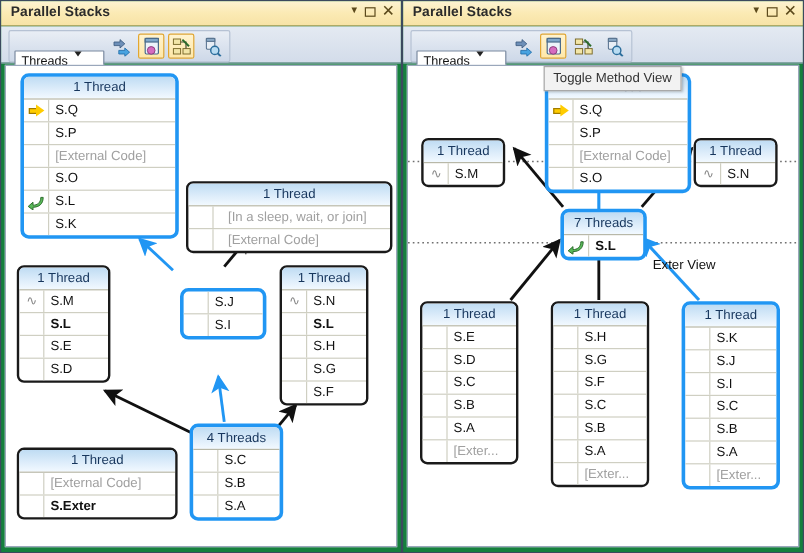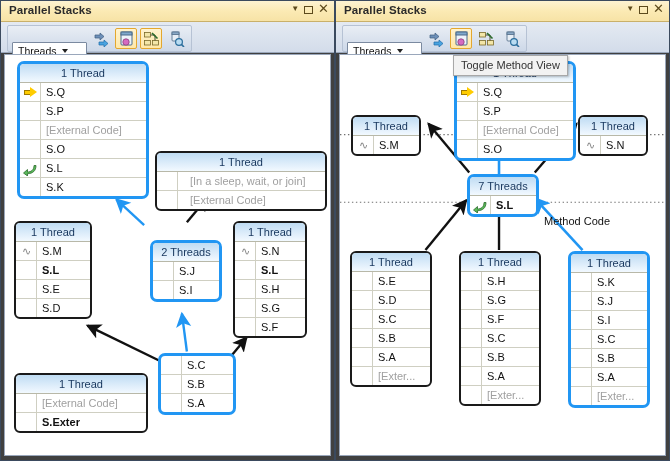--- a/index.html
+++ b/index.html
@@ -1,20 +1,20 @@
 <!DOCTYPE html>
 <html><head>
 <meta charset="utf-8">
 <style>
   html,body{margin:0;padding:0;background:#fff;}
   body{width:670px;height:461px;font-family:"Liberation Sans",sans-serif;overflow:hidden;}
   .root{position:relative;width:670px;height:461px;}
 
   
-  .win{position:absolute;top:0;box-sizing:border-box;background:#404040;
+  .win{position:absolute;top:0;box-sizing:border-box;background:#15803d;
        border:1px solid #3b4a5e;}
   .win.left{left:0;width:335px;height:461px;}
   .win.right{left:335px;width:335px;height:461px;}
 
   .titlebar{position:relative;height:21px;box-sizing:border-box;
     background:linear-gradient(to bottom,#fdf3d2 0%,#fbeab4 50%,#f7e3a6 100%);
     border-bottom:1px solid #c9b06a;}
   .title-text{position:absolute;left:8px;top:3px;font-size:11.5px;font-weight:bold;color:#2b2b2b;
     letter-spacing:.1px;}
   .win-ctrls{position:absolute;right:5px;top:2px;display:flex;align-items:center;gap:5px;}
@@ -23,21 +23,21 @@
   .wc.sq{width:9px;height:8px;border:1.6px solid #5c4a1c;box-sizing:border-box;}
   .wc.x{font-size:13px;font-weight:400;position:relative;top:-1px;}
 
   .toolbar{position:relative;height:31px;box-sizing:border-box;
      background:linear-gradient(to bottom,#e4eaf2 0%,#d3dcea 100%);
      border-bottom:1px solid #9aa7bb;}
   .tb-inner{position:absolute;left:6px;top:3px;height:25px;
      background:linear-gradient(to bottom,#e9eef5,#cdd8e8);
      border:1px solid #b6c2d4;border-radius:2px;display:flex;align-items:center;padding:0 4px;}
   .combo{width:75px;height:18px;background:#fff;border:1px solid #7b8aa0;border-radius:1px;
-     display:flex;align-items:center;justify-content:space-between;padding:0 16px 0 5px;
+     display:flex;align-items:flex-start;justify-content:space-between;padding:0 16px 0 5px;
      font-size:10.5px;color:#111;box-sizing:border-box;margin-top:24px;}
   .combo .cv{line-height:16px;}
   .combo .ca{width:0;height:0;border-left:3.5px solid transparent;border-right:3.5px solid transparent;
      border-top:4px solid #222;margin-right:2px;}
   .tbtn{width:22px;height:21px;margin-left:3px;display:flex;align-items:center;justify-content:center;
      border:1px solid transparent;border-radius:2px;box-sizing:border-box;position:relative;}
   .tbtn.on{border-color:#e3a72f;background:linear-gradient(to bottom,#fff3cf,#ffe8a8);}
 
   .canvas{position:absolute;left:3px;right:3px;top:53px;bottom:4px;background:#fff;
      border:1px solid #9aa7bb;overflow:hidden;}
@@ -211,21 +211,20 @@
             <div class="brow">
               <div class="gut"></div>
               <div class="lbl">S.E</div>
             </div>
             <div class="brow">
               <div class="gut"></div>
               <div class="lbl">S.D</div>
             </div>
           </div>
           <div class="box sel" style="left: 145px; top: 185px; width: 72px;">
-            <div class="bhdr">2 Threads</div>
             <div class="brow">
               <div class="gut"></div>
               <div class="lbl">S.J</div>
             </div>
             <div class="brow">
               <div class="gut"></div>
               <div class="lbl">S.I</div>
             </div>
           </div>
           <div class="box" style="left: 228px; top: 166px; width: 74px;">
@@ -247,20 +246,21 @@
             <div class="brow">
               <div class="gut"></div>
               <div class="lbl">S.G</div>
             </div>
             <div class="brow">
               <div class="gut"></div>
               <div class="lbl">S.F</div>
             </div>
           </div>
           <div class="box sel" style="left: 153px; top: 298px; width: 78px;">
+            <div class="bhdr">4 Threads</div>
             <div class="brow">
               <div class="gut"></div>
               <div class="lbl">S.C</div>
             </div>
             <div class="brow">
               <div class="gut"></div>
               <div class="lbl">S.B</div>
             </div>
             <div class="brow">
               <div class="gut"></div>
@@ -482,19 +482,19 @@
             <div class="brow">
               <div class="gut"></div>
               <div class="lbl">S.A</div>
             </div>
             <div class="brow">
               <div class="gut"></div>
               <div class="lbl dim">[Exter...</div>
             </div>
           </div>
         </div>
-      <div class="mv-label" style="left:204px;top:160px;">Method Code</div>
+      <div class="mv-label" style="left:204px;top:160px;">Exter View</div>
     </div>
 
     <div class="tip" style="left:117px;top:54px;">Toggle Method View</div>
   </div>
 
 </div>
 
 </body></html>

